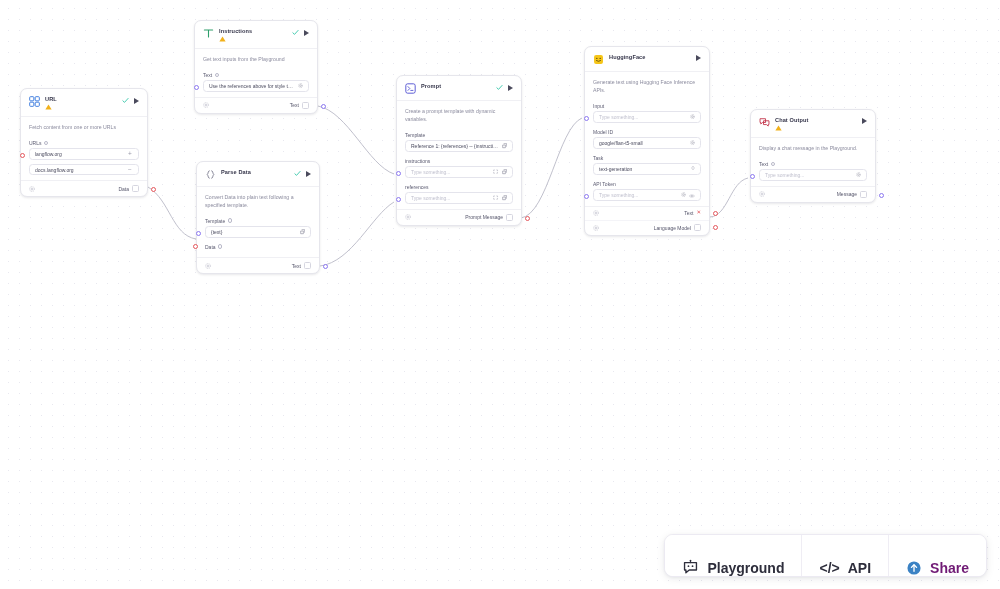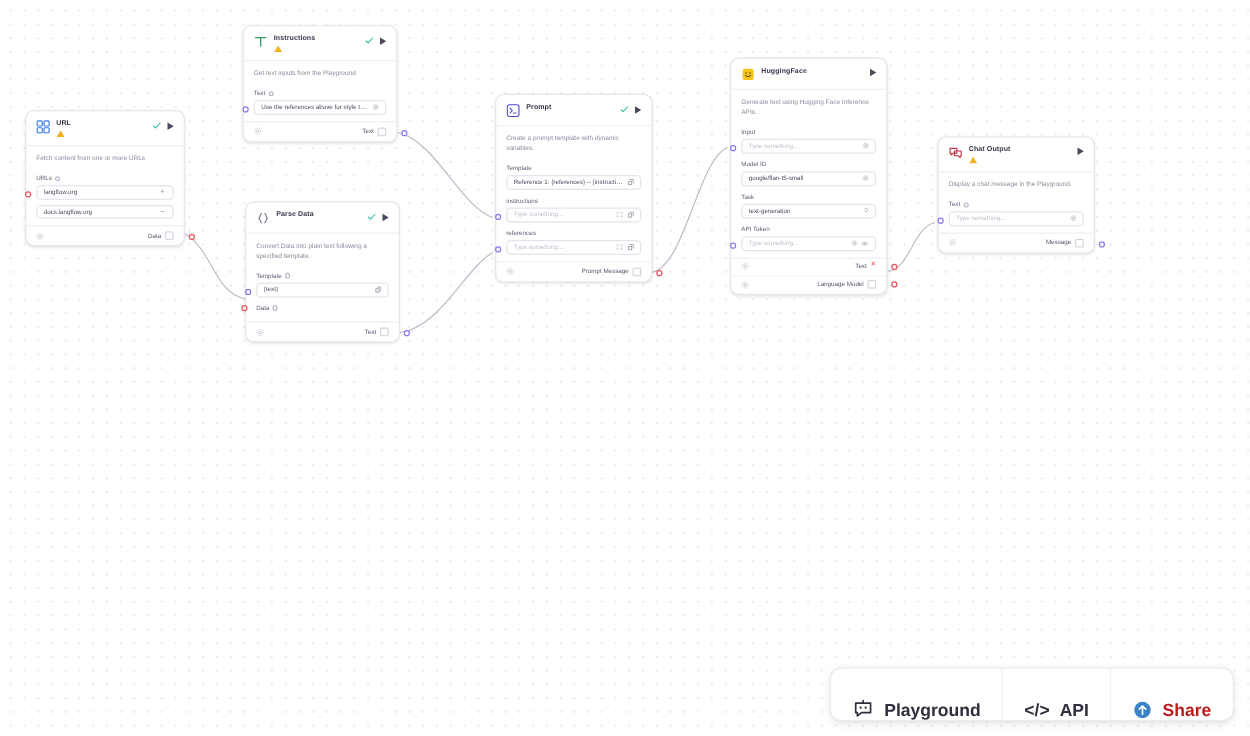--- a/index.html
+++ b/index.html
@@ -99,21 +99,21 @@
   }
   .tb-btn {
     display: flex; align-items: flex-end; gap: 8px;
     padding: 0 17px;
     font-size: 14px; font-weight: 600;
     color: #2e2e3c;
     cursor: pointer;
     background: #fff;
   }
   .tb-btn + .tb-btn { border-left: 1px solid #efedf4; }
-  .tb-btn.share { color: #b91c1c; font-weight: 600; }
+  .tb-btn.share { color: #701a75; font-weight: 600; }
   .tb-ico { display: flex; align-items: center; justify-content: center; }
 </style>
 </head>
 <body>
 
 <div id="canvas">
 
   <svg id="edges">
 
     <path d="M 148,187 C 170,200 172,235 196,239" stroke="#b9b9c6" stroke-width="0.9" fill="none"></path>

